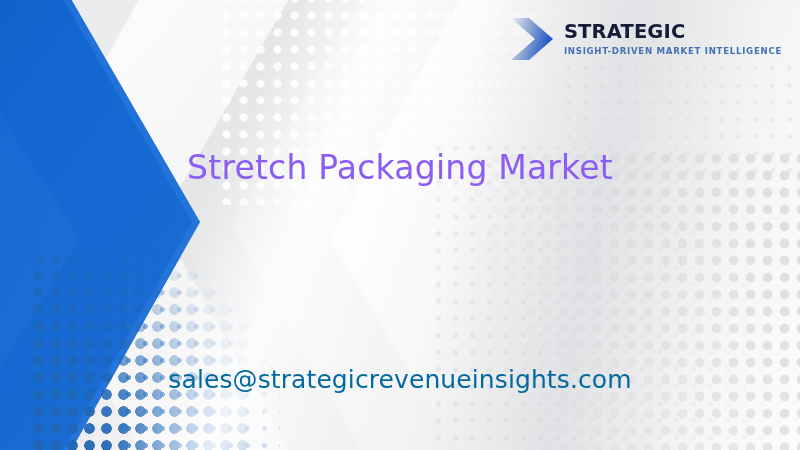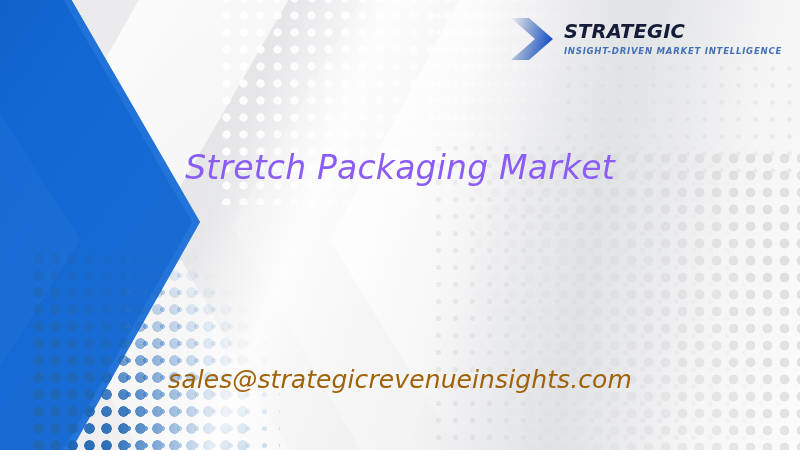--- a/index.html
+++ b/index.html
@@ -11,21 +11,20 @@
   body {
     font-family: "DejaVu Sans", sans-serif;
   }
 
   #slide {
     position: relative;
     width: 800px;
     height: 450px;
     overflow: hidden;
     background: #f2f2f2;
-    font-style: italic;
   }
 
   
   .bg-base {
     position: absolute;
     inset: 0;
     background: linear-gradient(105deg,
         #e9eaec 0%,
         #ececee 18%,
         #f4f4f5 34%,
@@ -140,21 +139,21 @@
   }
   .email {
     position: absolute;
     left: 0; right: 0;
     top: 365px;
     text-align: center;
     font-family: "DejaVu Sans", sans-serif;
     font-size: 25px;
     font-weight: 400;
     letter-spacing: .1px;
-    color: #a16207;
+    color: #0369a1;
     white-space: nowrap;
   }
 
   
   .logo {
     position: absolute;
     right: 18px;
     top: 14px;
     display: flex;
     align-items: center;

